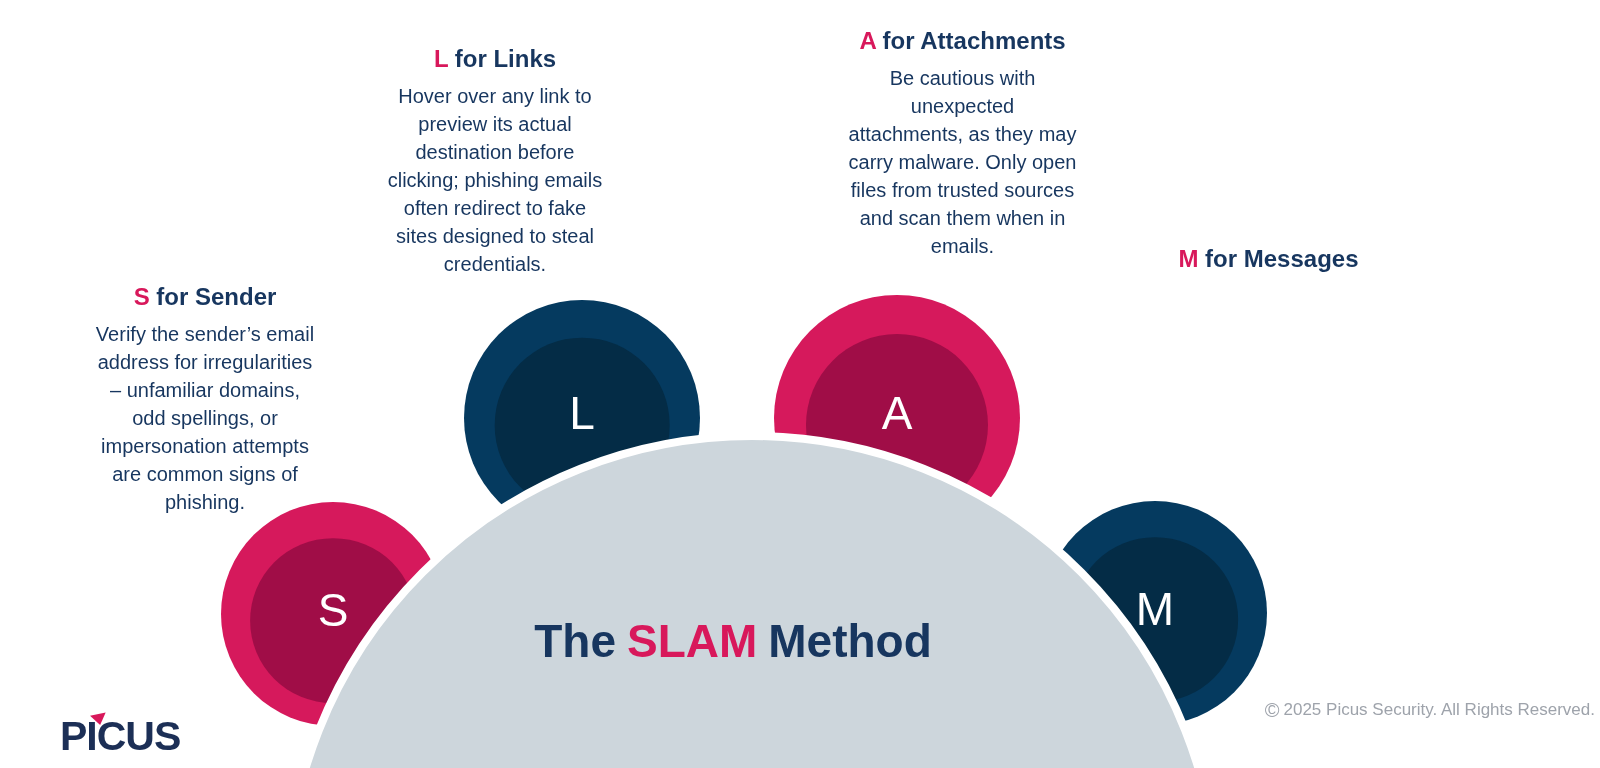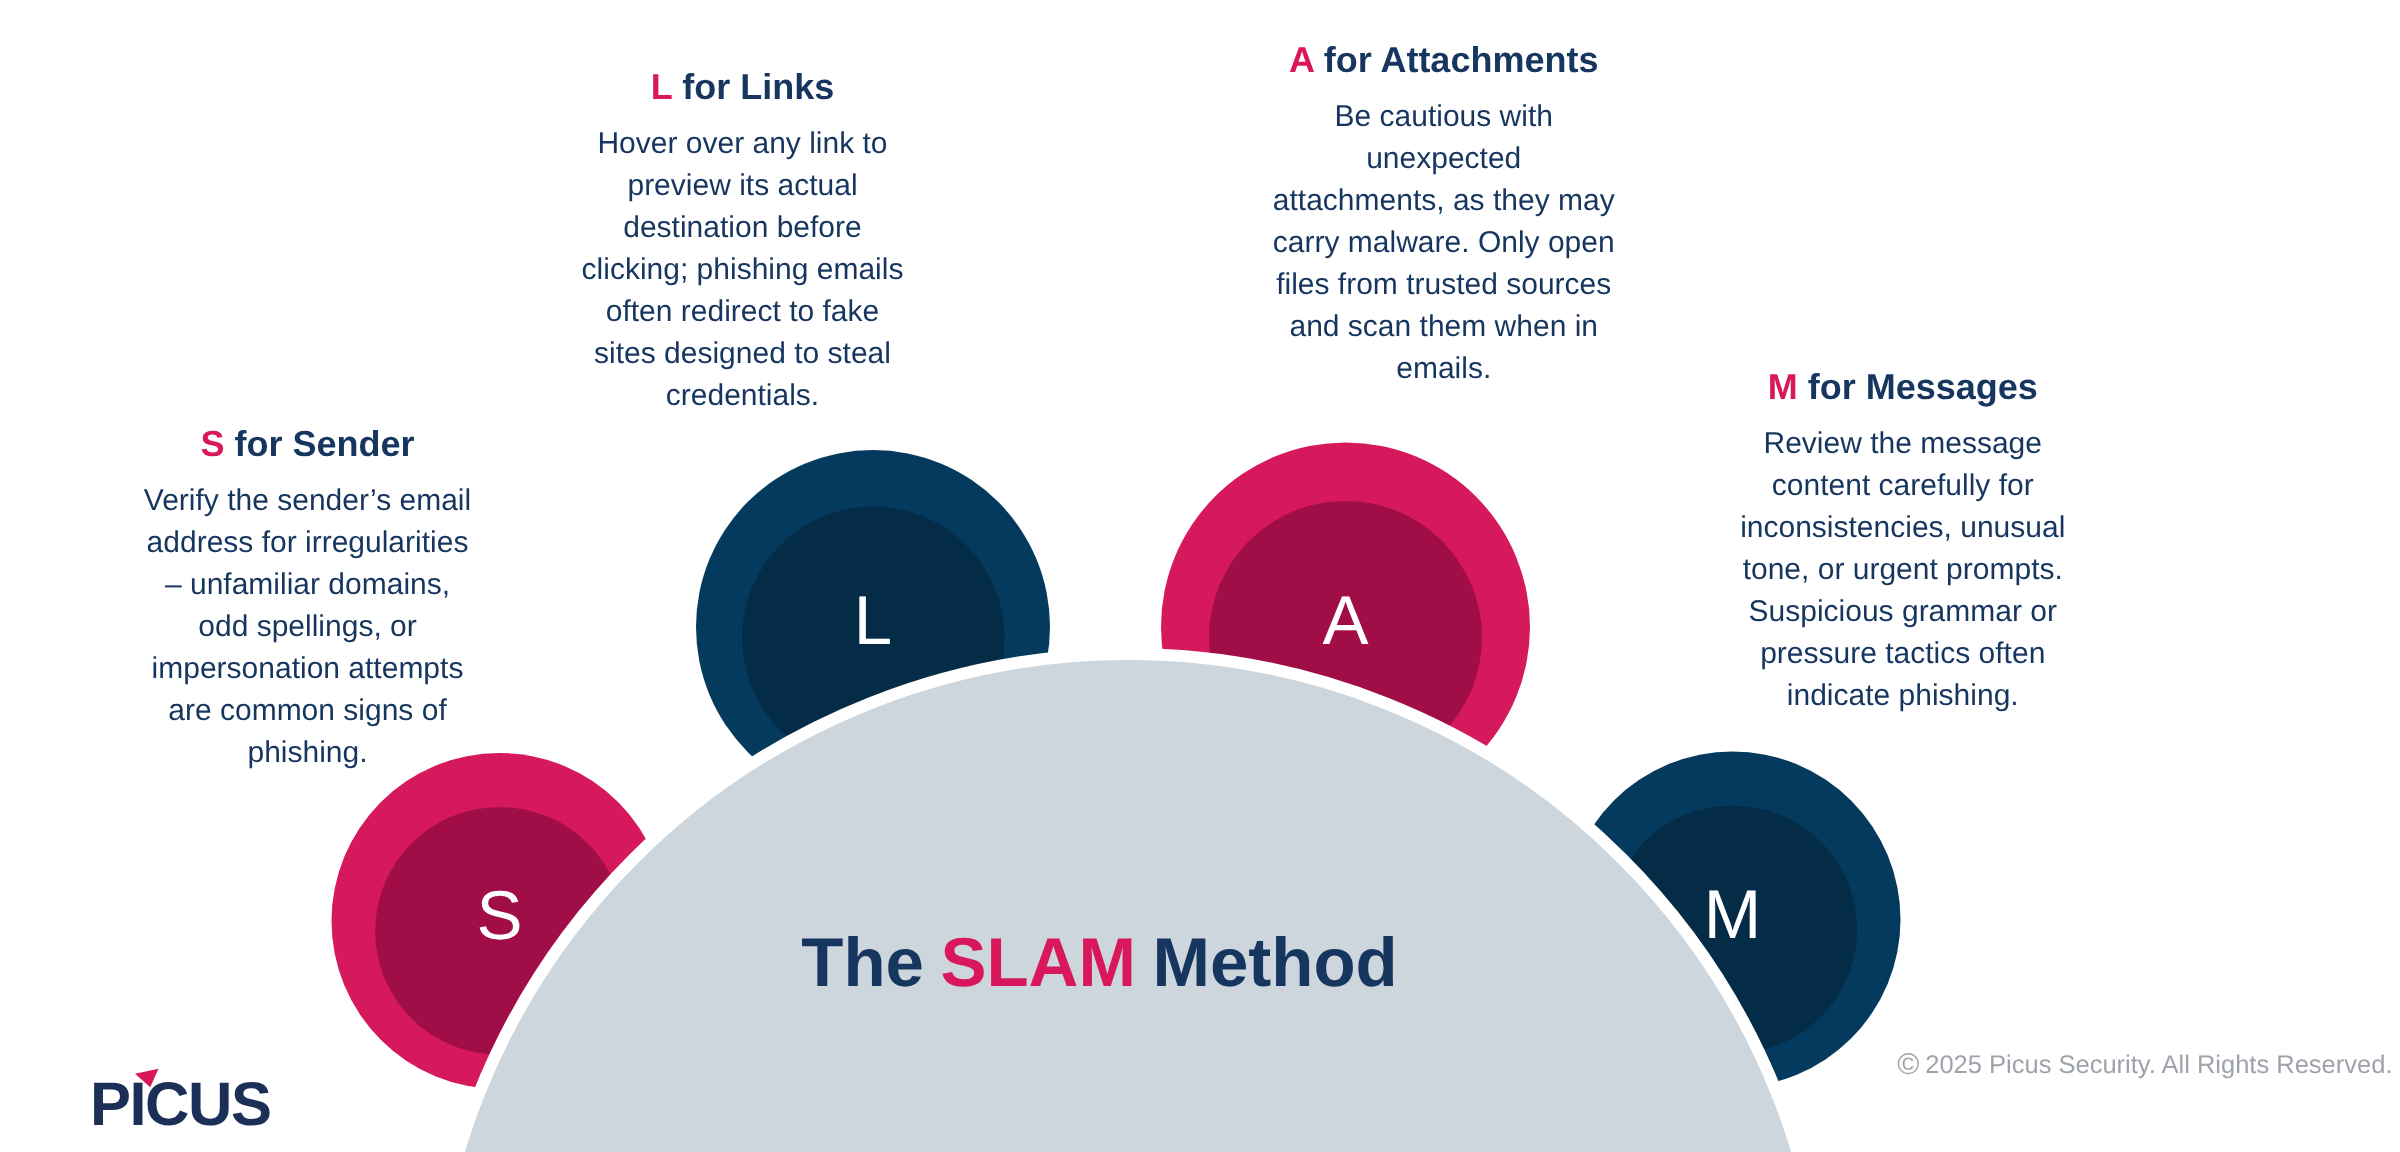--- a/index.html
+++ b/index.html
@@ -122,27 +122,20 @@
 unexpected
 attachments, as they may
 carry malware. Only open
 files from trusted sources
 and scan them when in
 emails.</div>
   </section>
 
   <section class="info info-m">
     <h2><span class="lead">M</span><span> for Messages</span></h2>
-    <div class="body">Review the message
-content carefully for
-inconsistencies, unusual
-tone, or urgent prompts.
-Suspicious grammar or
-pressure tactics often
-indicate phishing.</div>
   </section>
 
   <div class="badge badge-s" style="--outer: #D6195C; --inner: #A00D47;">
     <div class="inner"></div>
     <span class="letter">S</span>
   </div>
   <div class="badge badge-l" style="--outer: #053A5F; --inner: #042C46;">
     <div class="inner"></div>
     <span class="letter">L</span>
   </div>

